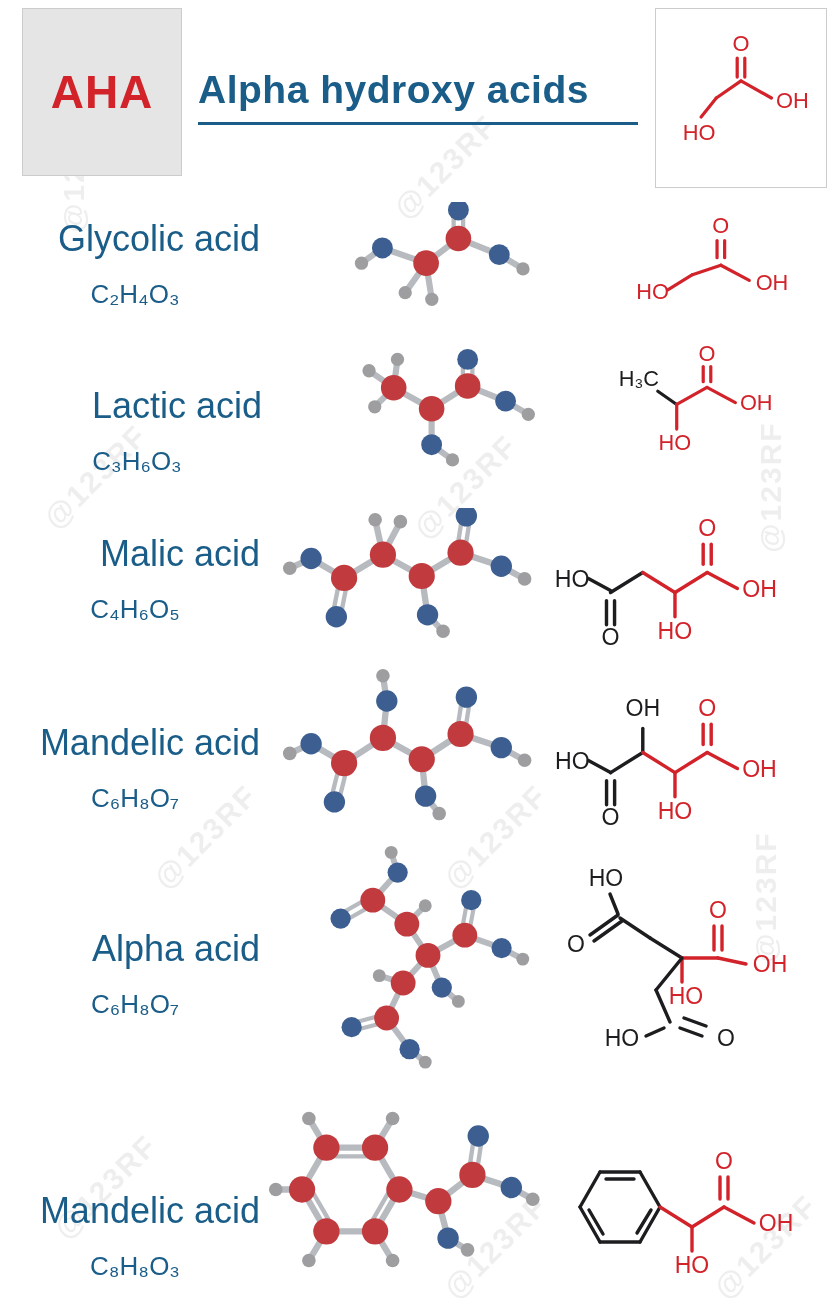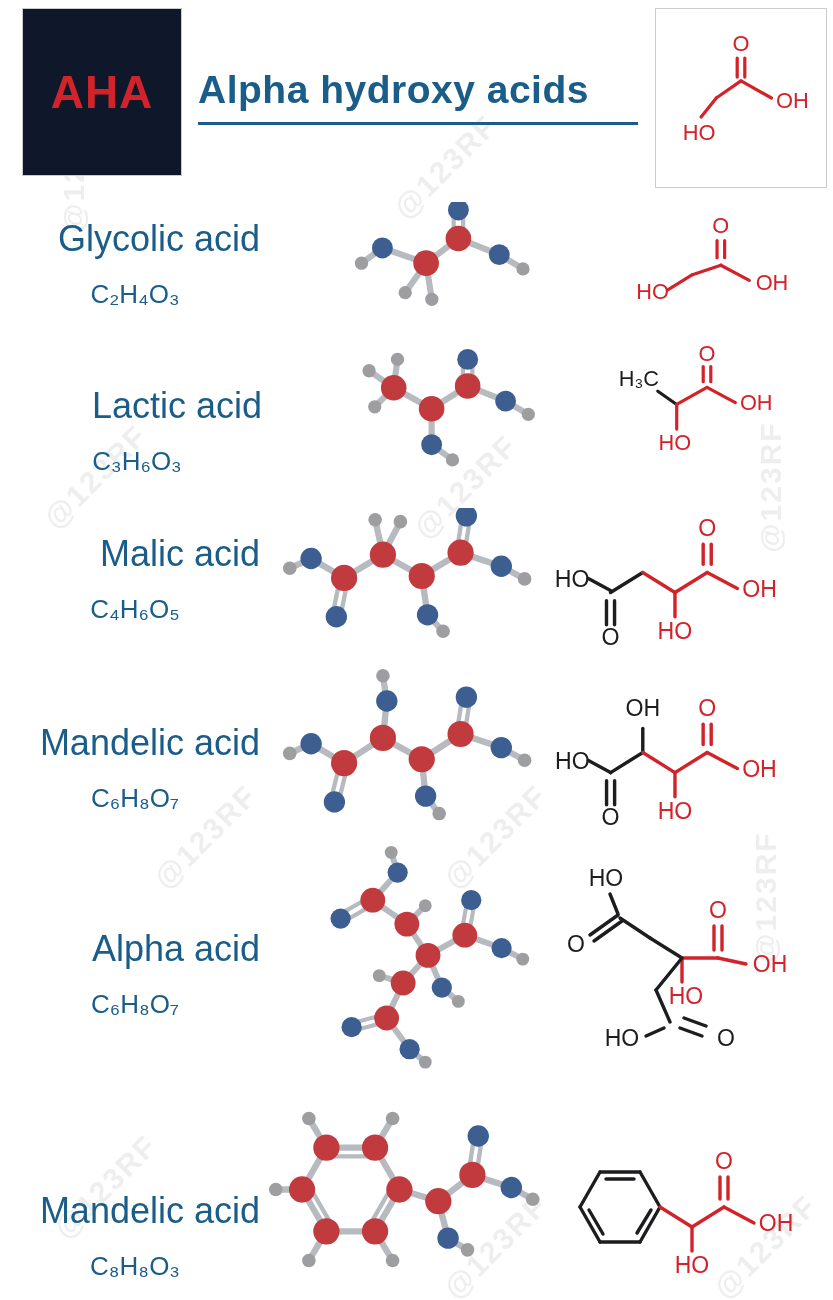--- a/index.html
+++ b/index.html
@@ -6,21 +6,21 @@
   .canvas{
     position:relative;width:833px;height:1300px;margin:0 auto;
     background:#ffffff;overflow:hidden;
     font-family:"Liberation Sans",sans-serif;
   }
   
   .wm{position:absolute;color:var(--watermark);opacity:.22;font-size:30px;
       font-weight:700;letter-spacing:2px;white-space:nowrap;pointer-events:none;}
   
   .aha-box{position:absolute;left:22px;top:8px;width:158px;height:166px;
-    border:1px solid var(--border);background:#0f172a;display:flex;
+    border:1px solid var(--border);background:#e5e5e5;display:flex;
     align-items:center;justify-content:center;}
   .aha-box span{color:var(--red);font-size:46px;font-weight:700;letter-spacing:1px;}
   .title-wrap{position:absolute;left:198px;top:68px;width:440px;}
   .title-wrap h1{margin:0;color:var(--blue);font-size:39px;font-weight:600;letter-spacing:.5px;}
   .title-rule{height:0;border-bottom:3px solid var(--blue);margin-top:10px;}
   .glyc-box{position:absolute;left:655px;top:8px;width:170px;height:178px;
     border:1px solid var(--border);background:#fff;display:flex;
     align-items:center;justify-content:center;}
   
   .row-label{position:absolute;width:250px;text-align:center;color:var(--blue);}

